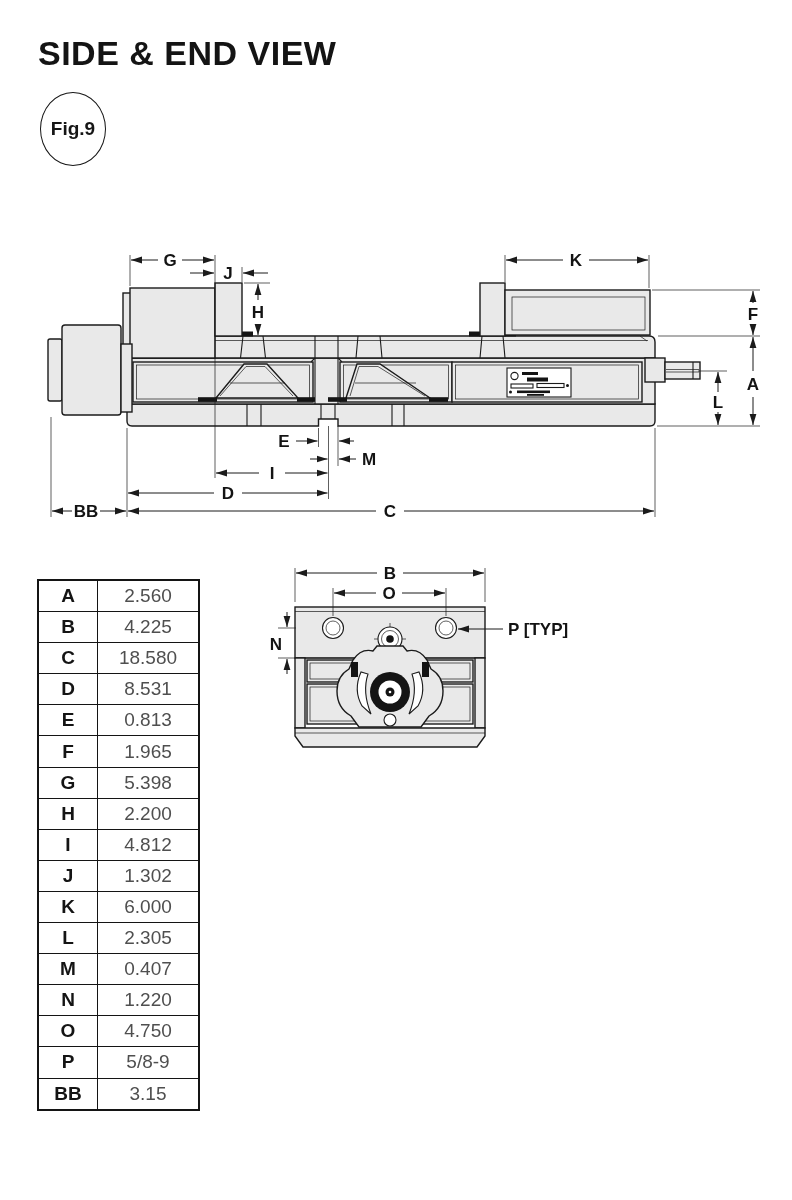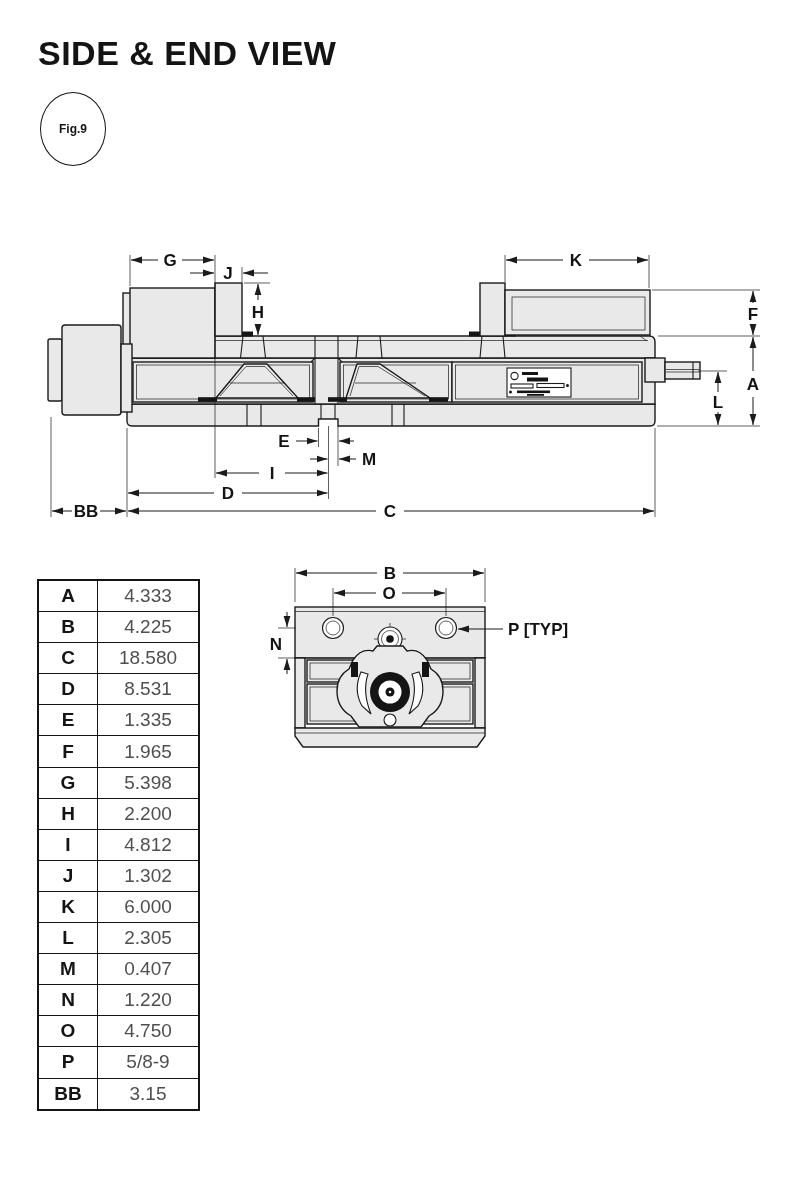--- a/index.html
+++ b/index.html
@@ -2,21 +2,21 @@
 <html><head>
 <meta charset="utf-8">
 <style>
   html,body{margin:0;padding:0;background:#fff;}
   .page{position:relative;width:792px;height:1200px;background:#fff;overflow:hidden;
         font-family:"Liberation Sans",sans-serif;color:#161616;}
   .title{position:absolute;left:38px;top:34px;font-size:34px;font-weight:bold;
          letter-spacing:.5px;color:#141414;}
   .fig-badge{position:absolute;left:40px;top:92px;width:64px;height:72px;
          border:1.7px solid #161616;border-radius:50%;display:flex;
-         align-items:center;justify-content:center;font-weight:bold;font-size:12px;}
+         align-items:center;justify-content:center;font-weight:bold;font-size:19px;}
   .note{position:absolute;left:38px;top:188px;font-size:20px;color:#3d3d3d;}
   .note b{color:#141414;}
   .svg-abs{position:absolute;}
   table.dims{position:absolute;left:37px;top:579px;border-collapse:collapse;
          border:2.6px solid #141414;background:#fff;}
   table.dims td{border:1.6px solid #141414;height:30.1px;text-align:center;
          vertical-align:middle;font-size:19px;padding:0;}
   table.dims td.l{width:58px;font-weight:bold;color:#141414;}
   table.dims td.v{width:100px;color:#4f4f4f;}
   .ol{fill:#e9e9e9;stroke:#1b1b1b;stroke-width:1.4;}
@@ -251,37 +251,37 @@
     <text class="lbl" x="125" y="29">B</text>
     <text class="lbl" x="124" y="49">O</text>
     <text class="lbl" x="11" y="100">N</text>
     <text class="lbl" x="243" y="85" style="text-anchor:start">P [TYP]</text>
   </svg>
 
   <table class="dims">
     <tbody>
       <tr>
           <td class="l">A</td>
-          <td class="v">4.333</td>
+          <td class="v">2.560</td>
         </tr>
       <tr>
           <td class="l">B</td>
           <td class="v">4.225</td>
         </tr>
       <tr>
           <td class="l">C</td>
           <td class="v">18.580</td>
         </tr>
       <tr>
           <td class="l">D</td>
           <td class="v">8.531</td>
         </tr>
       <tr>
           <td class="l">E</td>
-          <td class="v">1.335</td>
+          <td class="v">0.813</td>
         </tr>
       <tr>
           <td class="l">F</td>
           <td class="v">1.965</td>
         </tr>
       <tr>
           <td class="l">G</td>
           <td class="v">5.398</td>
         </tr>
       <tr>

